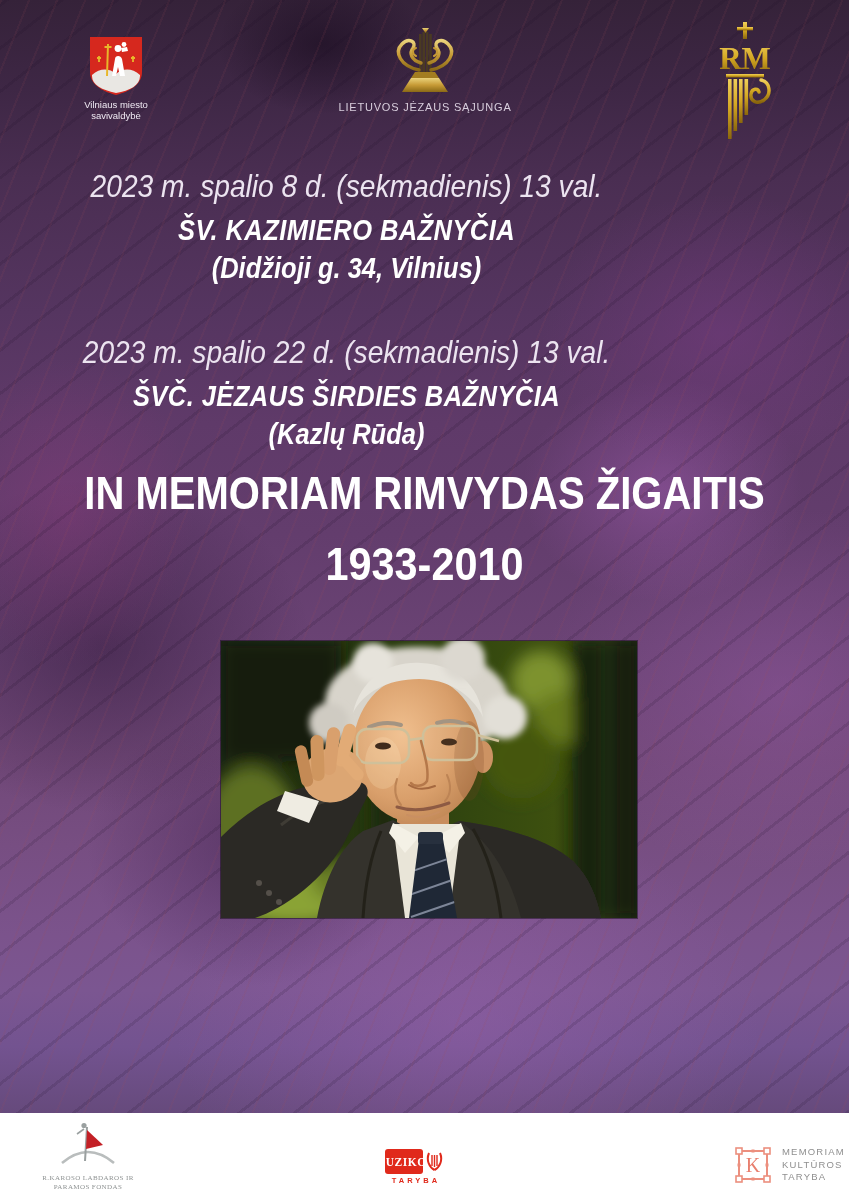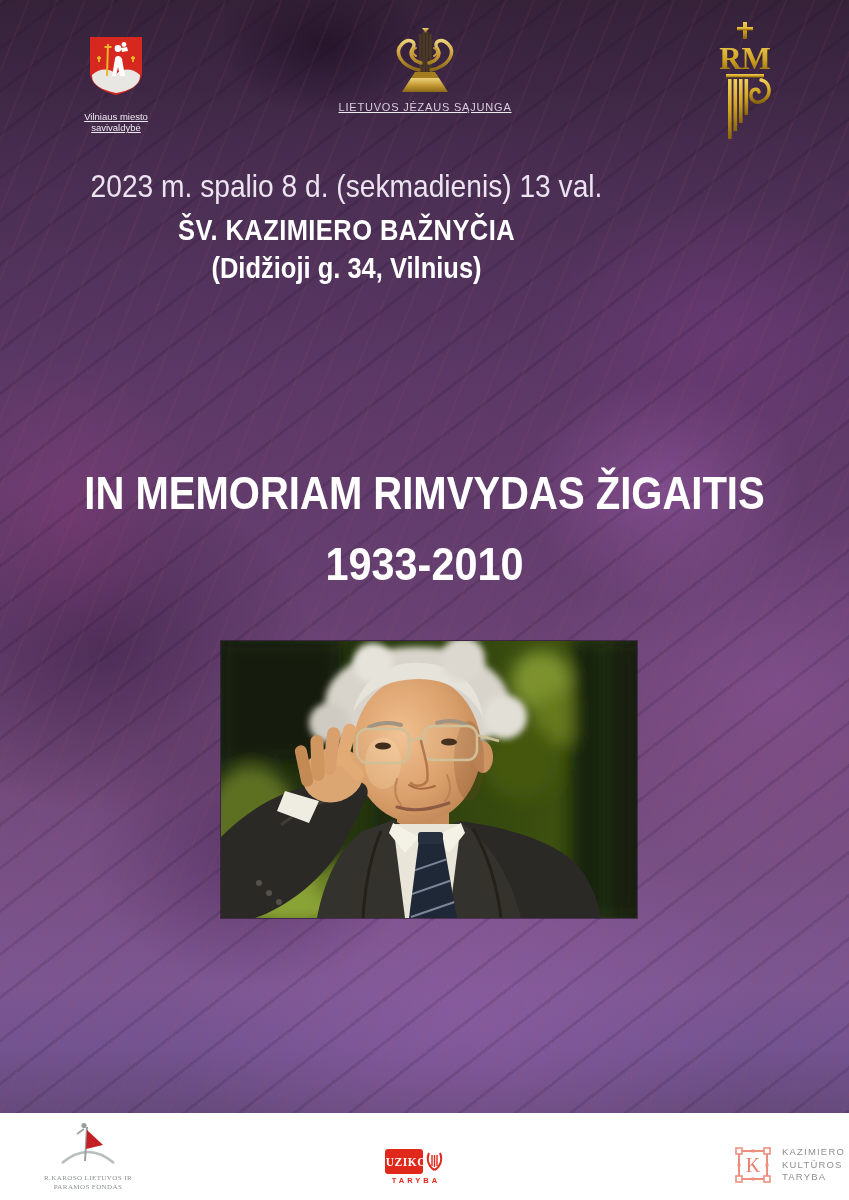--- a/index.html
+++ b/index.html
@@ -18,29 +18,29 @@
       radial-gradient(260px 200px at 85% 30%, rgba(120,60,130,0.50), rgba(0,0,0,0) 70%),
       radial-gradient(200px 160px at 78% 44%, rgba(165,95,180,0.45), rgba(0,0,0,0) 70%),
       radial-gradient(180px 220px at 8% 46%, rgba(140,60,125,0.40), rgba(0,0,0,0) 70%),
       radial-gradient(300px 240px at 12% 58%, rgba(40,20,50,0.45), rgba(0,0,0,0) 70%),
       radial-gradient(350px 260px at 92% 62%, rgba(150,90,165,0.42), rgba(0,0,0,0) 70%),
       radial-gradient(240px 200px at 30% 76%, rgba(60,30,75,0.45), rgba(0,0,0,0) 70%),
       radial-gradient(420px 300px at 55% 92%, rgba(155,100,175,0.40), rgba(0,0,0,0) 70%),
       linear-gradient(180deg,#352239 0%,#3e2745 8%,#4a2e52 16%,#553560 28%,#5f3a69 38%,#633d6d 48%,#6a4374 58%,#714878 68%,#774e82 76%,#7b538c 84%,#7b5691 89%,#735390 94%,#664a7c 100%);
   }
   
-  .logo-group { position:absolute; text-align:center; color:#efe9f2;text-decoration:underline; }
+  .logo-group { position:absolute; text-align:center; color:#efe9f2; }
   .logo-vilnius { left:69px; top:36px; width:94px; }
-  .logo-vilnius .cap { font-size:9.5px; line-height:11px; margin-top:15px; }
+  .logo-vilnius .cap { font-size:9.5px; line-height:11px; margin-top:3px; }
   .logo-lms { left:325px; top:26px; width:200px; }
   .logo-lms .cap { font-size:11px; letter-spacing:0.8px; color:#d8cedd; margin-top:3px; }
   .logo-rm { left:712px; top:22px; width:66px; }
   .logo-group svg { display:block; margin:0 auto; }
   
-  .event { position:absolute; left:0; width:693px; text-align:center; color:#ffffff; }
+  .event { position:absolute; left:0; width:693px; text-align:center; color:#ffffff;font-style:italic; }
   .event-1 { top:168px; }
   .event-2 { top:334px; }
   .event-date { font-size:32px; font-weight:400; color:#ece4f0; transform:scaleX(0.88); transform-origin:50% 50%; }
   .event-venue { font-size:30px; font-weight:700; margin-top:8px; letter-spacing:0.5px; transform:scaleX(0.85); transform-origin:50% 50%; }
   .event-address { font-size:30px; font-weight:700; margin-top:4px; transform:scaleX(0.85); transform-origin:50% 50%; }
   
   .title-block { position:absolute; top:466px; left:0; width:849px; text-align:center; color:#ffffff; font-weight:700; }
   .title-line1 { font-size:46px; transform:scaleX(0.87); transform-origin:50% 50%; }
   .title-line2 { font-size:46px; margin-top:17px; transform:scaleX(0.90); transform-origin:50% 50%; }
   
@@ -133,20 +133,25 @@
       <path d="M49 58 C58 60 60 72 52 78 C45 83 38 79 39 72 C40 66 46 66 47 70" fill="none" stroke="url(#goldg2)" stroke-width="3.4" stroke-linecap="round"></path>
     </svg>
   </div>
 
   <section class="event event-1">
     <div class="event-date">2023 m. spalio 8 d. (sekmadienis) 13 val.</div>
     <div class="event-venue">ŠV. KAZIMIERO BAŽNYČIA</div>
     <div class="event-address">(Didžioji g. 34, Vilnius)</div>
   </section>
 
+  <section class="event event-2">
+    <div class="event-date">2023 m. spalio 22 d. (sekmadienis) 13 val.</div>
+    <div class="event-venue">ŠVČ. JĖZAUS ŠIRDIES BAŽNYČIA</div>
+    <div class="event-address">(Kazlų Rūda)</div>
+  </section>
 
   <h1 class="title-block" style="margin:0;">
     <div class="title-line1">IN MEMORIAM RIMVYDAS ŽIGAITIS</div>
     <div class="title-line2">1933-2010</div>
   </h1>
 
   <figure class="photo">
     <svg viewBox="0 0 416 277" preserveAspectRatio="none">
       <defs>
         <linearGradient id="pbg" x1="0" y1="0" x2="1" y2="0">
@@ -250,21 +255,21 @@
 
     <div class="sponsor-karosas">
       <svg width="64" height="50" viewBox="0 0 64 50">
         <path d="M6 44 Q32 22 58 44" fill="none" stroke="#b9bdbd" stroke-width="2.6"></path>
         <line x1="31" y1="8" x2="29" y2="42" stroke="#9aa0a0" stroke-width="2"></line>
         <polygon points="31,11 47,26 30,30" fill="#c32026"></polygon>
         <circle cx="28" cy="6.5" r="2.6" fill="#9aa0a0"></circle>
         <line x1="28" y1="10" x2="21" y2="15" stroke="#9aa0a0" stroke-width="1.6"></line>
       </svg>
       <div class="cap">
-        <div>R.KAROSO LIETUVOS IR</div>
+        <div>R.KAROSO LABDAROS IR</div>
         <div>PARAMOS FONDAS</div>
       </div>
     </div>
 
     <div class="sponsor-mb">
       <div class="mb-row">
         <div class="mb-box">
           <span>MUZIKOS</span>
         </div>
         <svg class="mb-lyre" width="17" height="22" viewBox="0 0 17 22">
@@ -286,20 +291,20 @@
         </g>
         <g fill="#ec8f7e">
           <rect x="18.5" y="4.5" width="3" height="3"></rect>
             <rect x="18.5" y="32.5" width="3" height="3"></rect>
           <rect x="4.5" y="18.5" width="3" height="3"></rect>
             <rect x="32.5" y="18.5" width="3" height="3"></rect>
         </g>
         <text x="20" y="27" text-anchor="middle" font-family="'Liberation Serif', serif" font-size="20" fill="#e87f6e">K</text>
       </svg>
       <div class="lkt-text">
-        <div>KAZIMIERO</div>
+        <div>MEMORIAM</div>
         <div>KULTŪROS</div>
         <div>TARYBA</div>
       </div>
     </div>
 
   </div>
 </div>
 
 </body></html>

